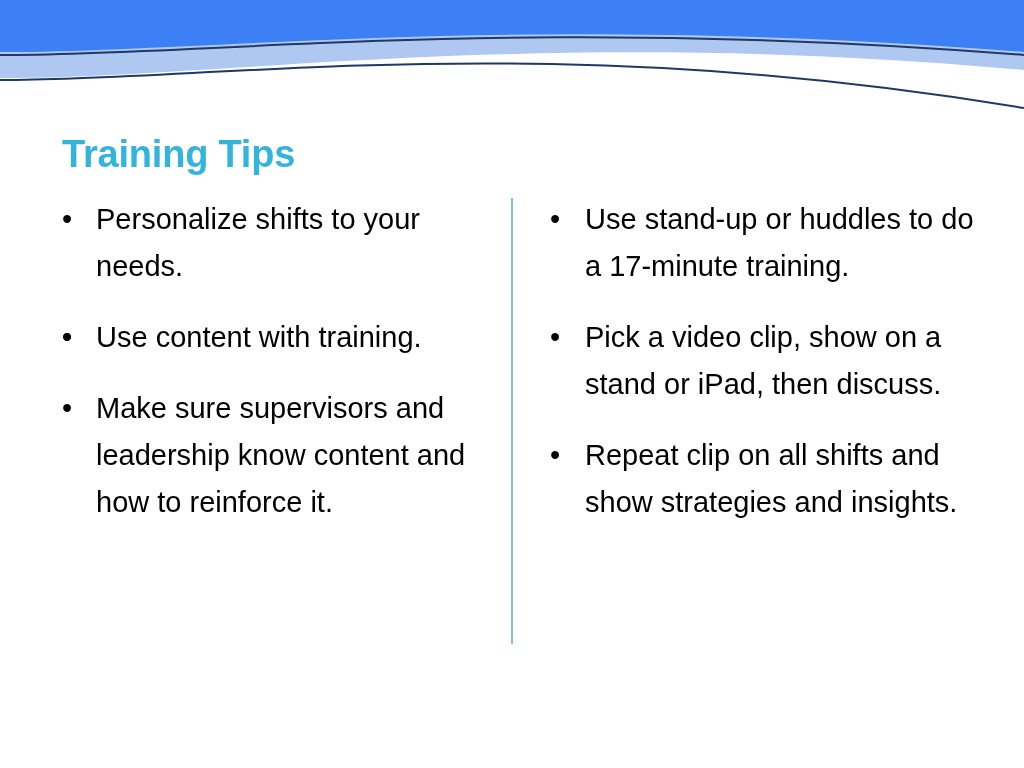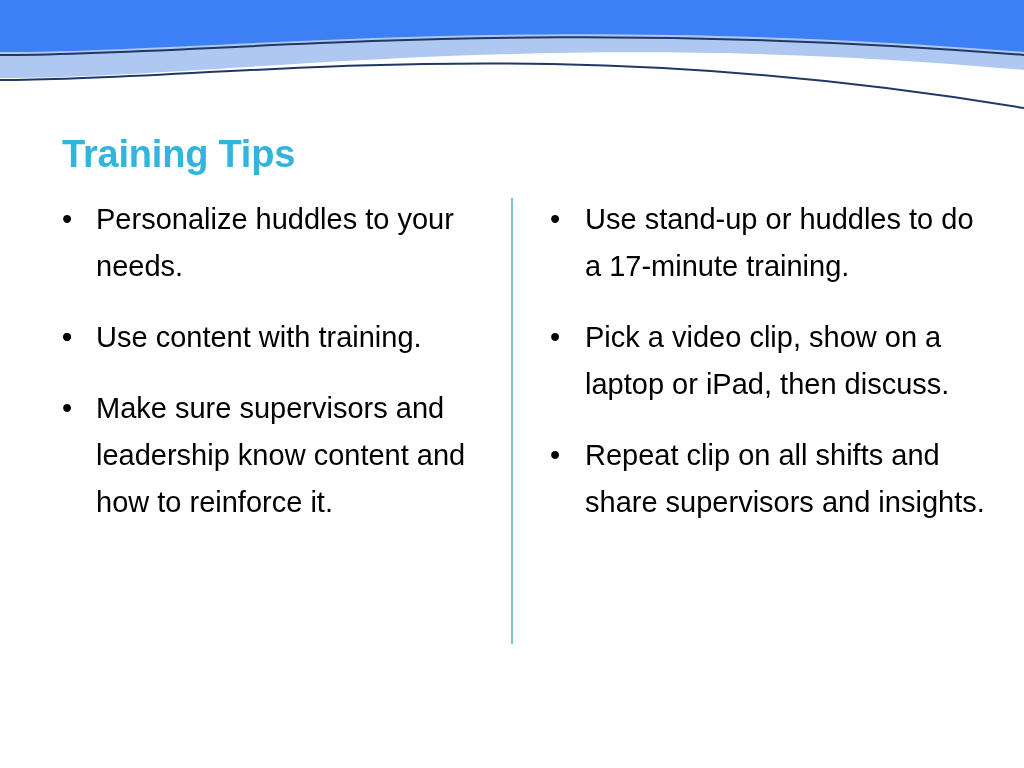--- a/index.html
+++ b/index.html
@@ -127,21 +127,21 @@
   <div id="slide-title">Training Tips</div>
 
   <div id="body-columns">
 
     <div id="column-divider"></div>
 
     <div id="column-left" class="column">
       <ul class="bullet-list">
         <li class="bullet-item">
           <span class="bullet-marker">•</span>
-          <span>Personalize huddles to your needs.</span>
+          <span>Personalize shifts to your needs.</span>
         </li>
         <li class="bullet-item">
           <span class="bullet-marker">•</span>
         </li>
         <li class="bullet-item">
           <span class="bullet-marker">•</span>
           <span>Use content with training.</span>
         </li>
         <li class="bullet-item">
           <span class="bullet-marker">•</span>
@@ -151,23 +151,23 @@
     </div>
 
     <div id="column-right" class="column">
       <ul class="bullet-list">
         <li class="bullet-item">
           <span class="bullet-marker">•</span>
           <span>Use stand-up or huddles to do a 17-minute training.</span>
         </li>
         <li class="bullet-item">
           <span class="bullet-marker">•</span>
-          <span>Pick a video clip, show on a laptop or iPad, then discuss.</span>
+          <span>Pick a video clip, show on a stand or iPad, then discuss.</span>
         </li>
         <li class="bullet-item">
           <span class="bullet-marker">•</span>
-          <span>Repeat clip on all shifts and share supervisors and insights.</span>
+          <span>Repeat clip on all shifts and show strategies and insights.</span>
         </li>
       </ul>
     </div>
 
   </div>
 </div>
 
 </body></html>

